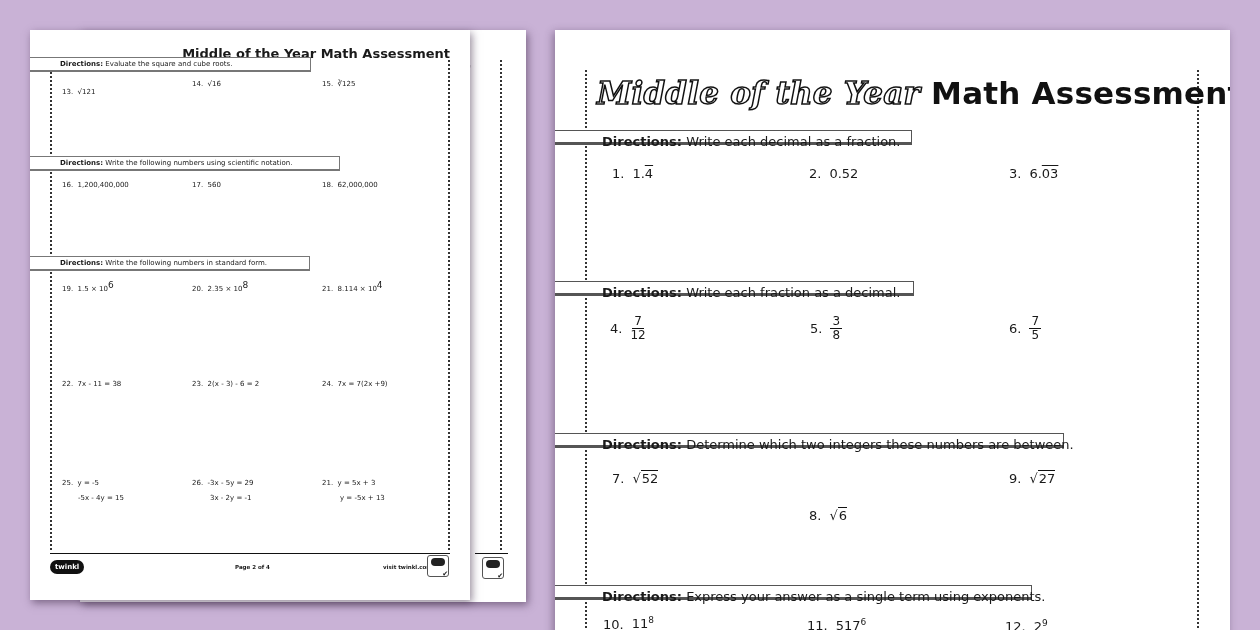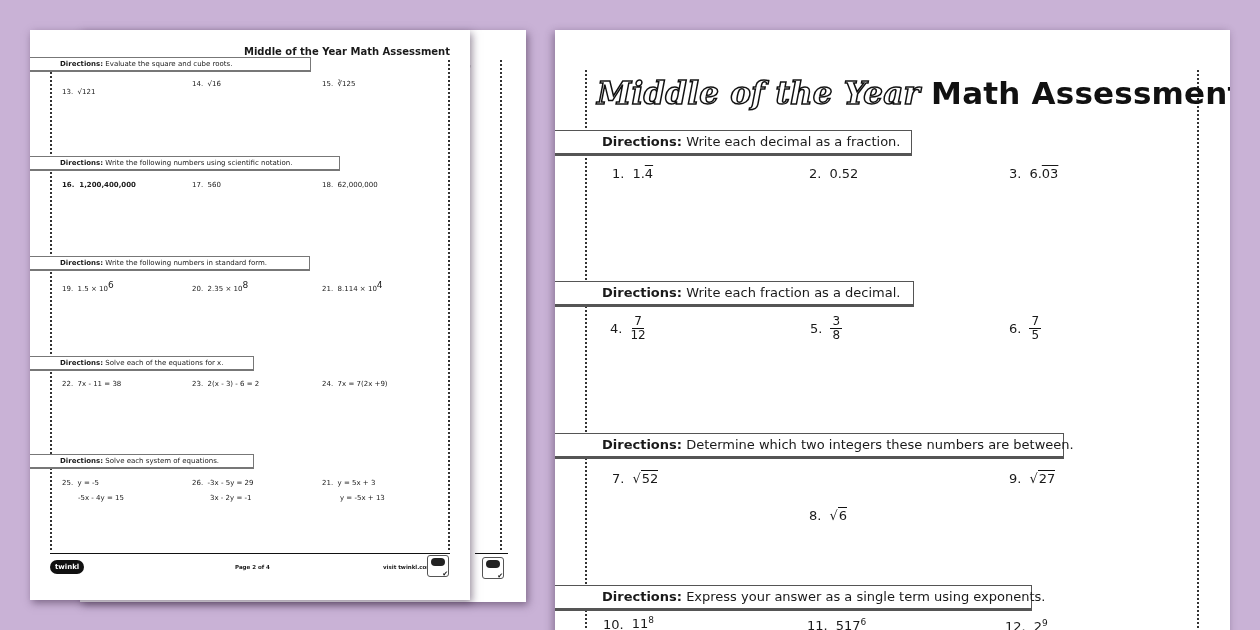--- a/index.html
+++ b/index.html
@@ -7,36 +7,36 @@
   body { background: #c9b2d6; font-family: "DejaVu Sans", sans-serif; position: relative; color: #1a1a1a; }
 
   .page { position: absolute; background: #fff; box-shadow: 2px 3px 8px rgba(60,40,70,0.55); overflow: hidden; }
   #page-back { left: 80px; top: 30px; width: 446px; height: 572px; }
   #page-left { left: 30px; top: 30px; width: 440px; height: 570px; }
   #page-right { left: 555px; top: 30px; width: 675px; height: 610px; box-shadow: -2px 2px 8px rgba(60,40,70,0.45); }
 
   .dotline { position: absolute; width: 0; border-left: 2px dotted #333; }
 
   
-  .sm-header { position: absolute; right: 20px; top: 16px; font-size: 10px; font-weight: bold; }
+  .sm-header { position: absolute; right: 20px; top: 16px; font-size: 13px; font-weight: bold; }
   .sm-dir { position: absolute; left: 0; height: 15px; border: 1px solid #777; border-left: none; border-bottom-width: 2px; background: #fff; font-size: 7px; line-height: 13px; padding-left: 30px; white-space: nowrap; }
   .sm-dir b { font-weight: bold; }
   .sm-row { position: absolute; left: 32px; font-size: 7px; white-space: nowrap; }
   .sm-q { position: absolute; }
   .sm-footer-line { position: absolute; left: 20px; right: 20px; top: 523px; border-top: 1.5px solid #111; }
   .twinkl-logo { position: absolute; background: #111; color: #fff; font-size: 7px; font-weight: bold; border-radius: 9px; padding: 3px 5px; }
   .badge { position: absolute; width: 22px; height: 22px; border: 1px solid #555; border-radius: 3px; background: #fff; }
   .badge::before { content: ""; position: absolute; left: 3px; top: 2px; width: 14px; height: 8px; background: #222; border-radius: 5px; }
   .badge::after { content: "✔"; position: absolute; right: 0; bottom: -2px; font-size: 7px; }
 
   
   .title { position: absolute; left: 42px; top: 45px; font-size: 31px; font-weight: bold; white-space: nowrap; letter-spacing: 0.2px; }
   .title .outline { color: #fff; -webkit-text-stroke: 1.5px #111; text-shadow: 0 0 0 #111; font-family: "DejaVu Serif", serif; font-style: italic; }
   .title .solid { color: #111; font-family: "DejaVu Sans", sans-serif; }
-  .dir { position: absolute; left: 0; height: 26px; border: 1.5px solid #555; border-left: none; border-bottom-width: 3px; background: #fff; font-size: 13px; line-height: 22px; padding-left: 47px; white-space: nowrap; font-family: "DejaVu Sans", sans-serif; }
+  .dir { position: absolute; left: 0; height: 15px; border: 1.5px solid #555; border-left: none; border-bottom-width: 3px; background: #fff; font-size: 13px; line-height: 22px; padding-left: 47px; white-space: nowrap; font-family: "DejaVu Sans", sans-serif; }
   .dir b { font-weight: bold; }
   .q { position: absolute; font-size: 13px; white-space: nowrap; }
   .q .num { display: inline-block; margin-right: 8px; }
   .ov { text-decoration: overline; }
   .frac { display: inline-flex; flex-direction: column; align-items: center; vertical-align: middle; font-size: 12px; line-height: 13px; }
   .frac .n { border-bottom: 1px solid #111; padding: 0 2px; }
   .sqrt { border-top: 1px solid #111; padding-left: 1px; }
   sup { font-size: 9px; }
 </style>
 </head>
@@ -60,46 +60,40 @@
   <div class="sm-row" style="top:50px;">
     <span class="sm-q" style="left:0;margin-top:8px;"><span>13.</span>&nbsp; <span>√121</span></span>
     <span class="sm-q" style="left:130px;"><span>14.</span>&nbsp; <span>√16</span></span>
     <span class="sm-q" style="left:260px;"><span>15.</span>&nbsp; <span>∛125</span></span>
   </div>
 
   <div class="sm-dir" style="top:126px; width:310px;">
     <b>Directions:</b> <span>Write the following numbers using scientific notation.</span>
   </div>
   <div class="sm-row" style="top:151px;">
-    <span class="sm-q" style="left:0;font-weight:bold;"><span>16.</span>&nbsp; <span>1,200,400,000</span></span>
+    <span class="sm-q" style="left:0;"><span>16.</span>&nbsp; <span>1,200,400,000</span></span>
     <span class="sm-q" style="left:130px;"><span>17.</span>&nbsp; <span>560</span></span>
     <span class="sm-q" style="left:260px;"><span>18.</span>&nbsp; <span>62,000,000</span></span>
   </div>
 
   <div class="sm-dir" style="top:226px; width:280px;">
     <b>Directions:</b> <span>Write the following numbers in standard form.</span>
   </div>
   <div class="sm-row" style="top:250px;">
     <span class="sm-q" style="left:0;"><span>19.</span>&nbsp; <span>1.5 × 10</span><sup>6</sup></span>
     <span class="sm-q" style="left:130px;"><span>20.</span>&nbsp; <span>2.35 × 10</span><sup>8</sup></span>
     <span class="sm-q" style="left:260px;"><span>21.</span>&nbsp; <span>8.114 × 10</span><sup>4</sup></span>
   </div>
 
-  <div class="sm-dir" style="top:326px; width:224px;">
-    <b>Directions:</b> <span>Solve each of the equations for x.</span>
-  </div>
   <div class="sm-row" style="top:350px;">
     <span class="sm-q" style="left:0;"><span>22.</span>&nbsp; <span>7x - 11 = 38</span></span>
     <span class="sm-q" style="left:130px;"><span>23.</span>&nbsp; <span>2(x - 3) - 6 = 2</span></span>
     <span class="sm-q" style="left:260px;"><span>24.</span>&nbsp; <span>7x = 7(2x +9)</span></span>
   </div>
 
-  <div class="sm-dir" style="top:424px; width:224px;">
-    <b>Directions:</b> <span>Solve each system of equations.</span>
-  </div>
   <div class="sm-row" style="top:449px;">
     <span class="sm-q" style="left:0;"><span>25.</span>&nbsp; <span>y = -5</span></span>
     <span class="sm-q" style="left:130px;"><span>26.</span>&nbsp; <span>-3x - 5y = 29</span></span>
     <span class="sm-q" style="left:260px;"><span>21.</span>&nbsp; <span>y = 5x + 3</span></span>
   </div>
   <div class="sm-row" style="top:464px;">
     <span class="sm-q" style="left:16px;">-5x - 4y = 15</span>
     <span class="sm-q" style="left:148px;">3x - 2y = -1</span>
     <span class="sm-q" style="left:278px;">y = -5x + 13</span>
   </div>

